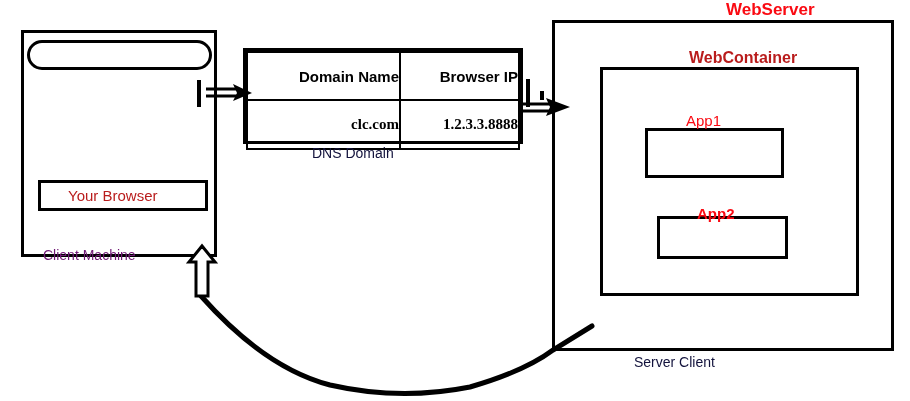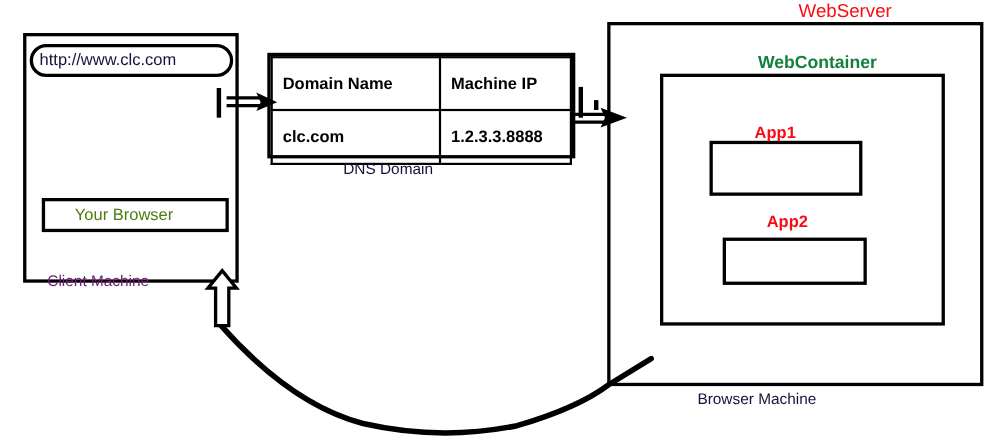--- a/index.html
+++ b/index.html
@@ -45,21 +45,21 @@
     left: 36px; top: 47px;
     font-size: 15px;
     color: #12123c;
   }
   #browser-box {
     left: 38px; top: 180px; width: 170px; height: 31px;
   }
   #browser-text {
     left: 68px; top: 188px;
     font-size: 15px;
-    color: #4d7c0f;
+    color: #b91c1c;
   }
   #client-machine-label {
     left: 43px; top: 248px;
     font-size: 14px;
     color: #701a75;
   }
   
   #dns-table {
     position: absolute;
     left: 243px; top: 48px; width: 280px; height: 96px;
@@ -69,64 +69,64 @@
     background: transparent;
   }
   #dns-table table {
     width: 100%; height: 100%;
     border-collapse: collapse;
     table-layout: fixed;
   }
   #dns-table td, #dns-table th {
     border: 2px solid #000000;
     padding: 0 0 0 9px;
-    text-align: left;
+    text-align: right;
     font-size: 15px;
     font-weight: bold;
     color: #000000;
     vertical-align: middle;
   }
   #dns-table th { height: 46px; }
-  #dns-table td { height: 47px; }
+  #dns-table td { height: 47px; font-family: Liberation Serif, serif; }
   .col-a { width: 142px; }
   #dns-server-label {
     left: 312px; top: 146px;
     font-size: 14px;
     color: #12123c;
   }
   
   #webserver-box {
     left: 552px; top: 20px; width: 342px; height: 331px;
   }
   #webserver-label {
     left: 726px; top: 1px;
-    font-size: 17px; font-weight: normal;
+    font-size: 17px; font-weight: bold;
     color: #fa0a12;
   }
   #webcontainer-box {
     left: 600px; top: 67px; width: 259px; height: 229px;
   }
   #webcontainer-label {
     left: 689px; top: 50px;
     font-size: 16px; font-weight: bold;
-    color: #15803d;
+    color: #b91c1c;
   }
   #app1-box {
     left: 645px; top: 128px; width: 139px; height: 50px;
   }
   #app1-label {
     left: 686px; top: 113px;
-    font-size: 15px; font-weight: bold;
+    font-size: 15px; font-weight: normal;
     color: #fa0a12;
   }
   #app2-box {
     left: 657px; top: 216px; width: 131px; height: 43px;
   }
   #app2-label {
-    left: 697px; top: 194px;
+    left: 697px; top: 206px;
     font-size: 15px; font-weight: bold;
     color: #fa0a12;
   }
   #server-machine-label {
     left: 634px; top: 355px;
     font-size: 14px;
     color: #12123c;
   }
   
   #arrows {
@@ -137,33 +137,32 @@
   }
 </style>
 </head>
 <body>
 
 <div id="canvas">
 
   <div class="box" id="client-machine-box"></div>
 
   <div id="url-oval"></div>
-  <div class="label" id="url-text">http://www.clc.com</div>
 
   <div class="box" id="browser-box"></div>
   <div class="label" id="browser-text">Your Browser</div>
 
   <div class="label" id="client-machine-label">Client Machine</div>
 
   <div id="dns-table">
     <table>
       <thead>
         <tr>
           <th class="col-a">Domain Name</th>
-          <th>Machine IP</th>
+          <th>Browser IP</th>
         </tr>
       </thead>
       <tbody>
         <tr>
           <td class="col-a">clc.com</td>
           <td>1.2.3.3.8888</td>
         </tr>
       </tbody>
     </table>
   </div>
@@ -174,21 +173,21 @@
 
   <div class="box" id="webcontainer-box"></div>
   <div class="label" id="webcontainer-label">WebContainer</div>
 
   <div class="box" id="app1-box"></div>
   <div class="label" id="app1-label">App1</div>
 
   <div class="box" id="app2-box"></div>
   <div class="label" id="app2-label">App2</div>
 
-  <div class="label" id="server-machine-label">Browser Machine</div>
+  <div class="label" id="server-machine-label">Server Client</div>
 
   <svg id="arrows" viewBox="0 0 910 401">
 
     <g>
       <path d="M206,89 L239,89 M206,96 L239,96" stroke="#000" stroke-width="3" fill="none"></path>
       <path d="M233,84 L252,93 L233,101 L237,93 Z" fill="#000"></path>
       <path d="M199,80 L199,107" stroke="#000" stroke-width="4" fill="none"></path>
     </g>
 
     <g>

